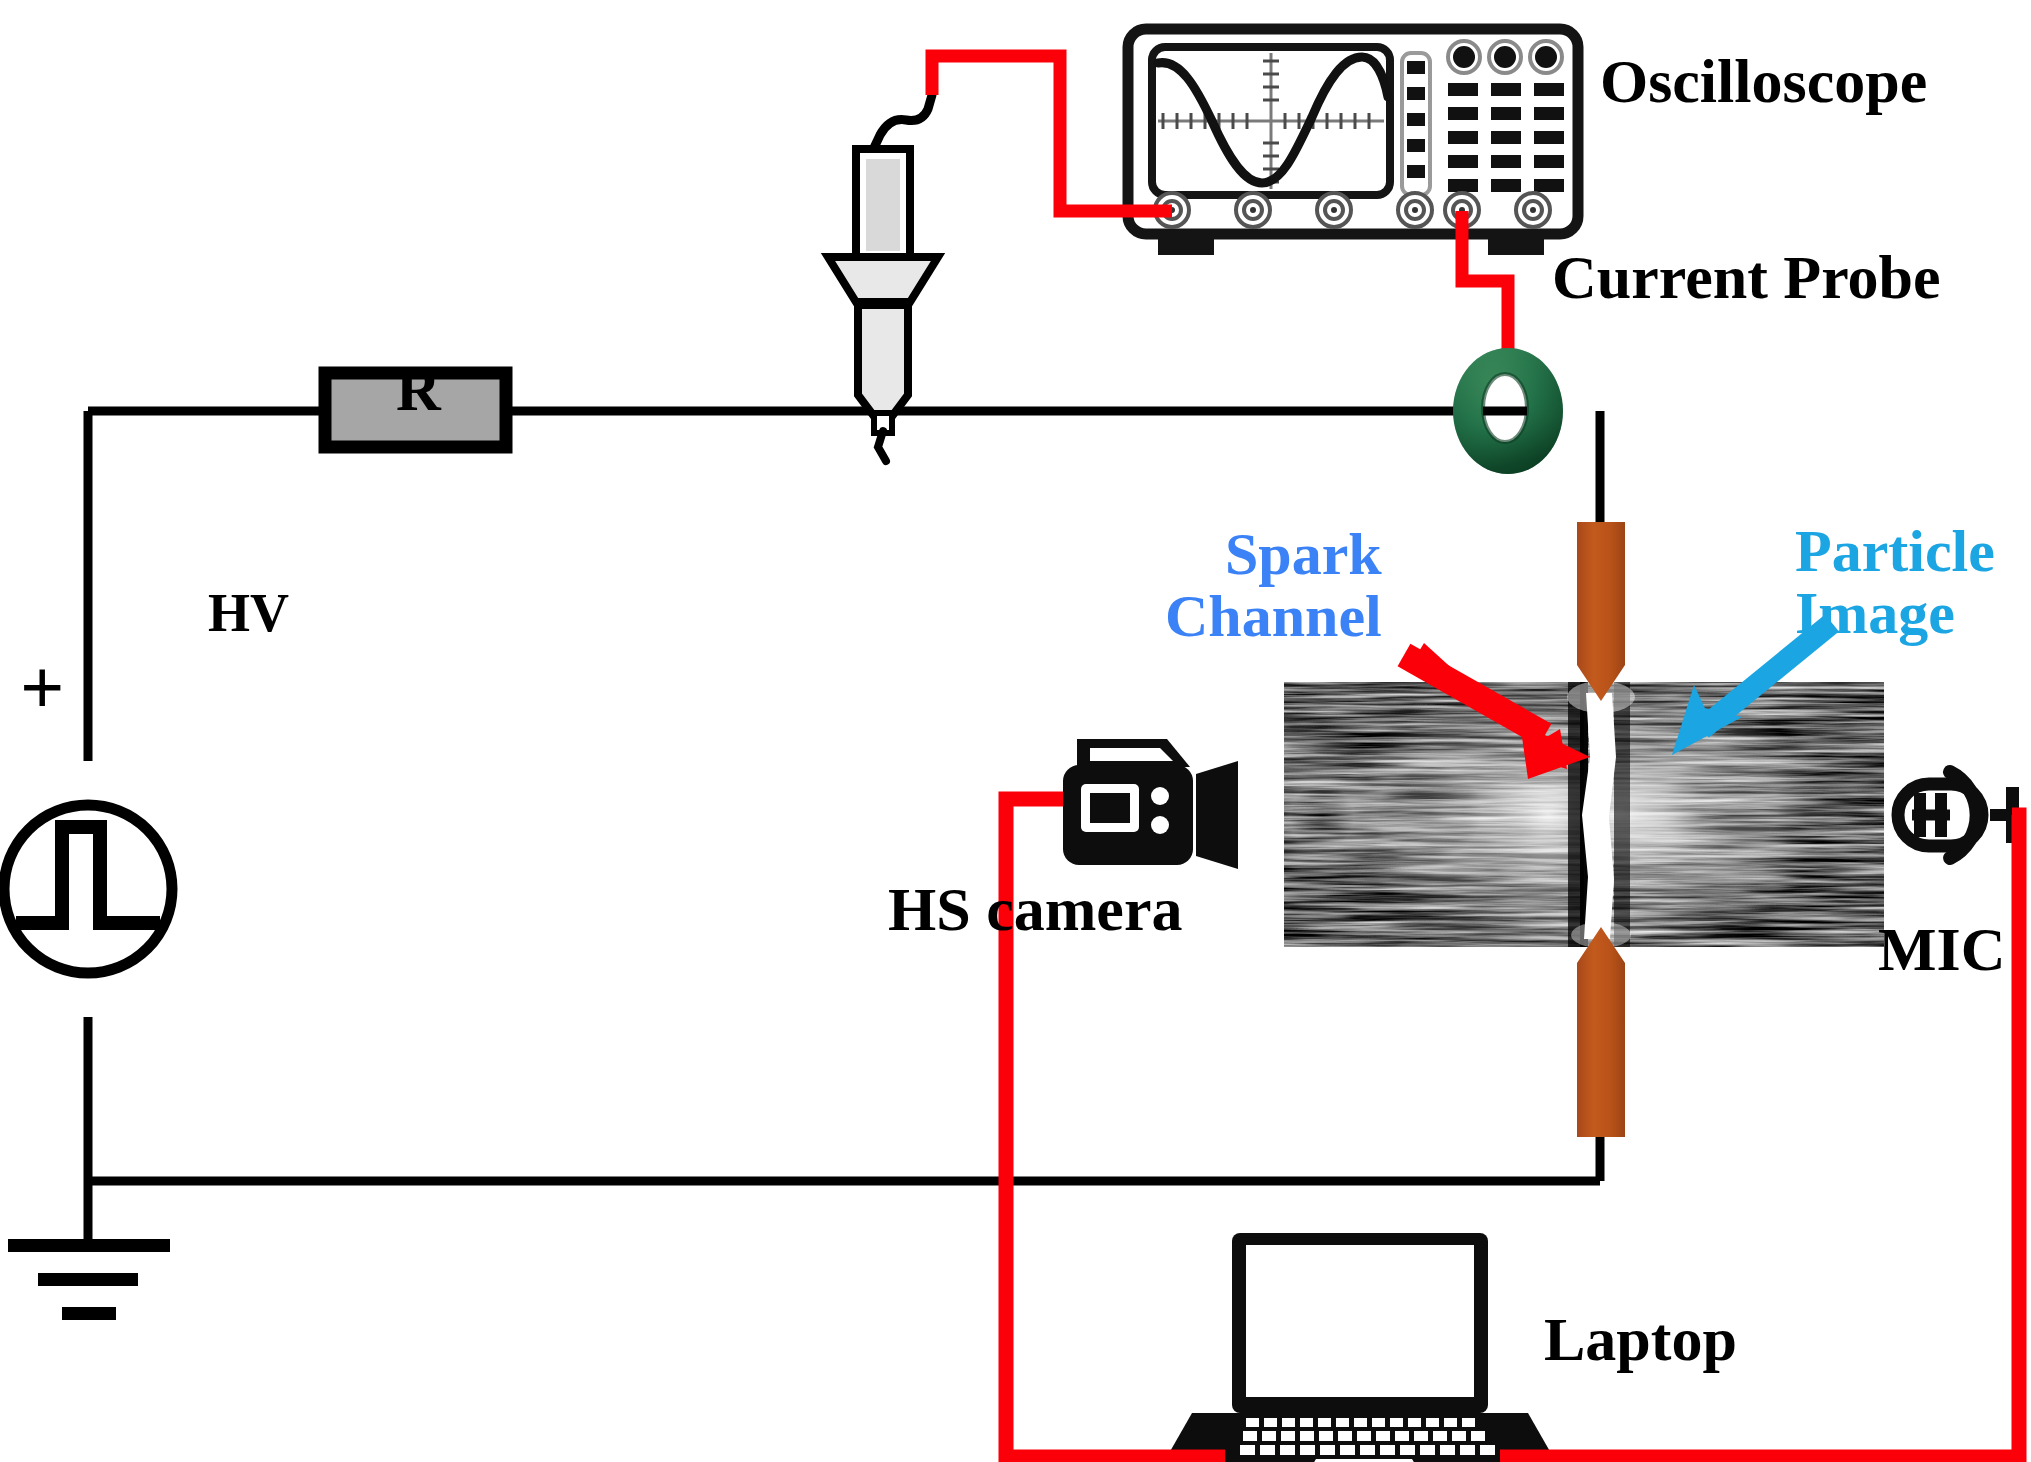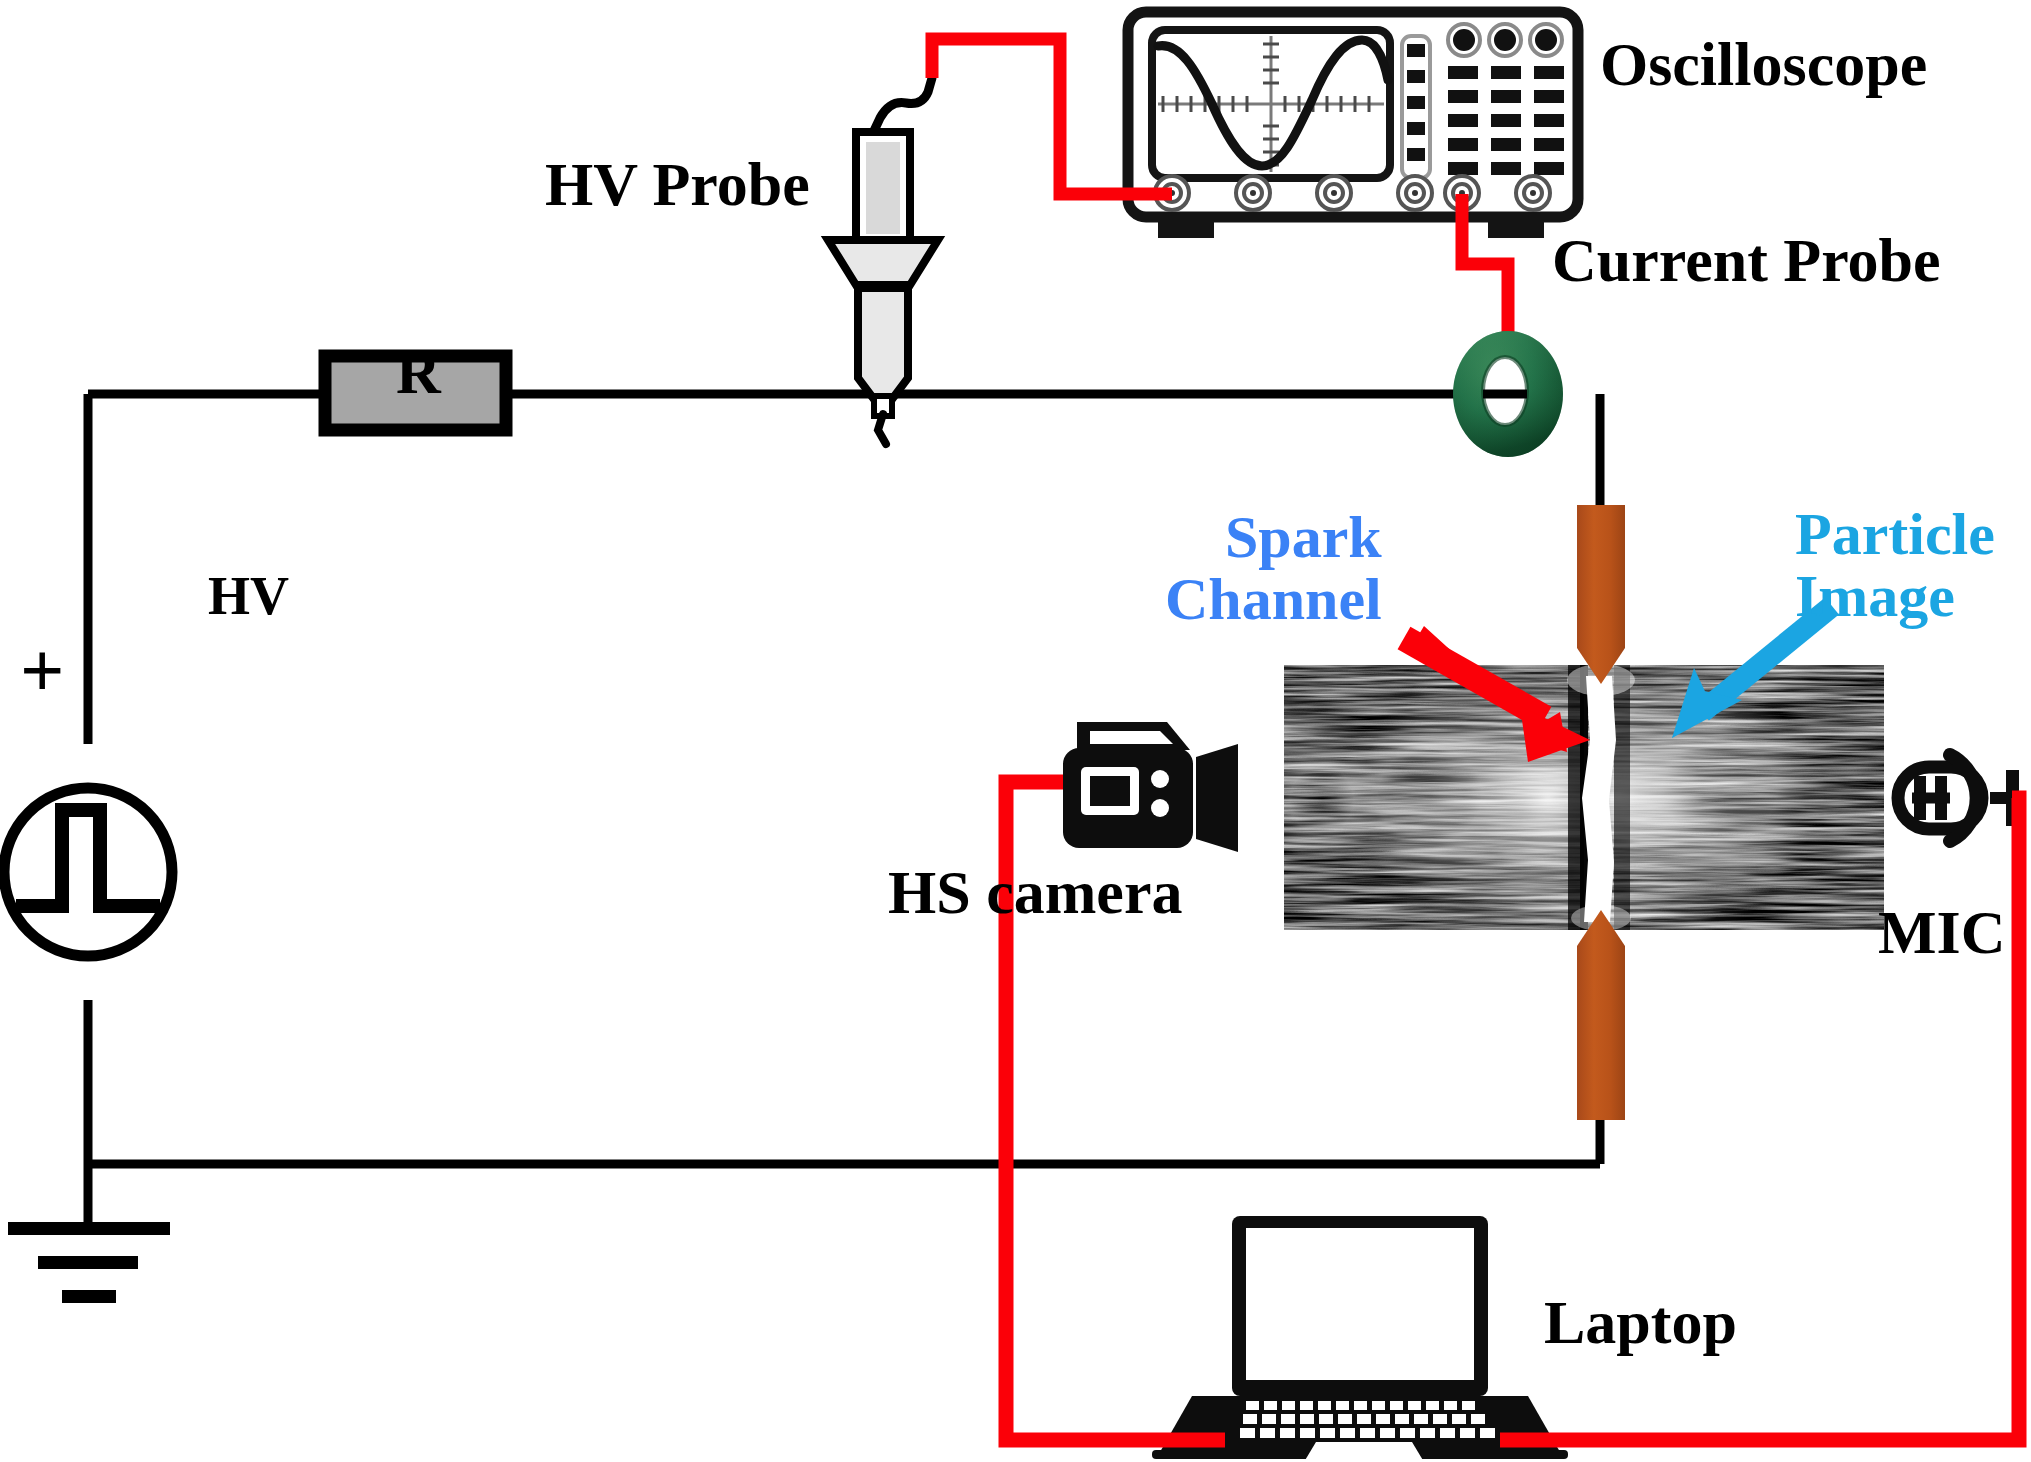--- a/index.html
+++ b/index.html
@@ -9,21 +9,21 @@
   }
   body {
     width: 2031px;
     height: 1462px;
     position: relative;
     overflow: hidden;
     font-family: "Liberation Serif", "DejaVu Serif", serif;
   }
   #stage {
     position: absolute;
-    left: 0; top: 0;
+    left: 0; top: 17px;
     width: 2031px;
     height: 1278px;
     text-decoration: underline;
   }
   #stage > svg {
     position: absolute;
     left: 0; top: 0;
   }
   .lbl {
     position: absolute;
@@ -433,21 +433,20 @@
   </g>
 
   <g stroke="#FB0008" fill="none" stroke-width="15" stroke-linecap="butt" stroke-linejoin="miter">
     <path d="M 1063 782 L 1006 782 L 1006 1440 L 1225 1440"></path>
     <path d="M 2012 798 L 2019 798 L 2019 1440 L 1500 1440"></path>
   </g>
 
 </svg>
 
 <div class="lbl lbl-osc">Oscilloscope</div>
-<div class="lbl lbl-hvp">HV Probe</div>
 <div class="lbl lbl-cp">Current Probe</div>
 <div class="lbl lbl-r">R</div>
 <div class="lbl lbl-hv">HV</div>
 <div class="lbl lbl-plus">+</div>
 <div class="lbl lbl-minus">-</div>
 <div class="lbl lbl-spark">Spark
 Channel</div>
 <div class="lbl lbl-hsc">HS camera</div>
 <div class="lbl lbl-part">Particle
 Image</div>

